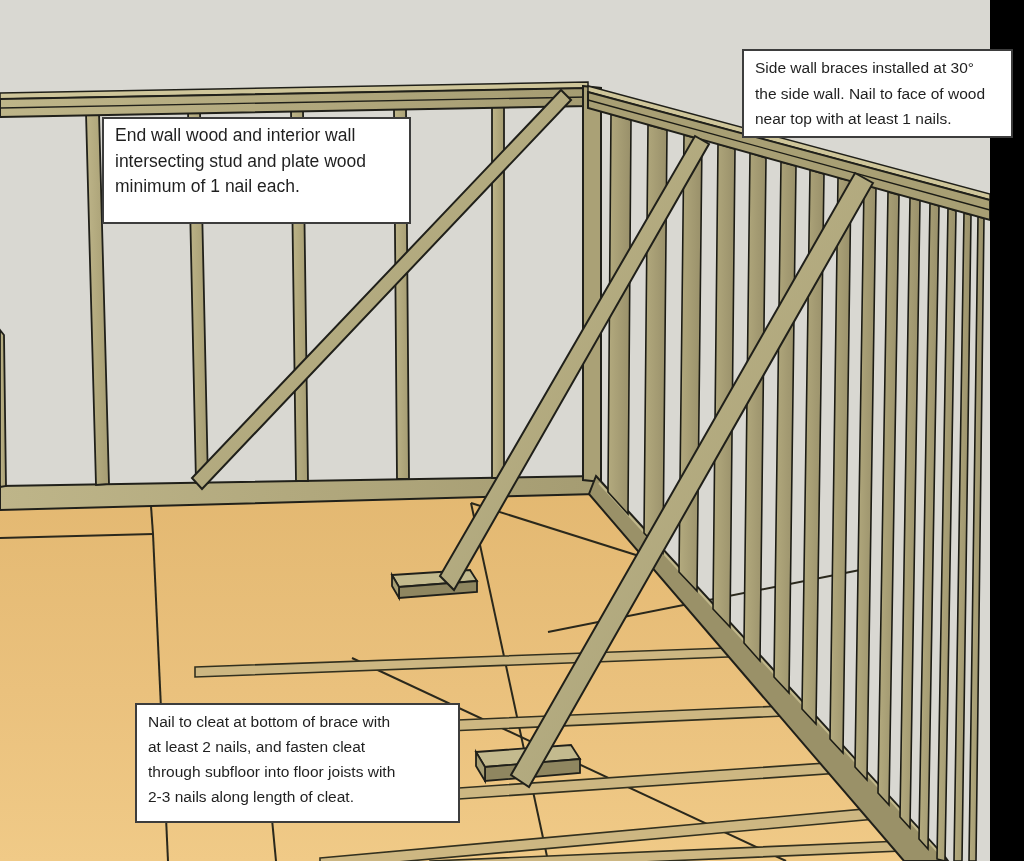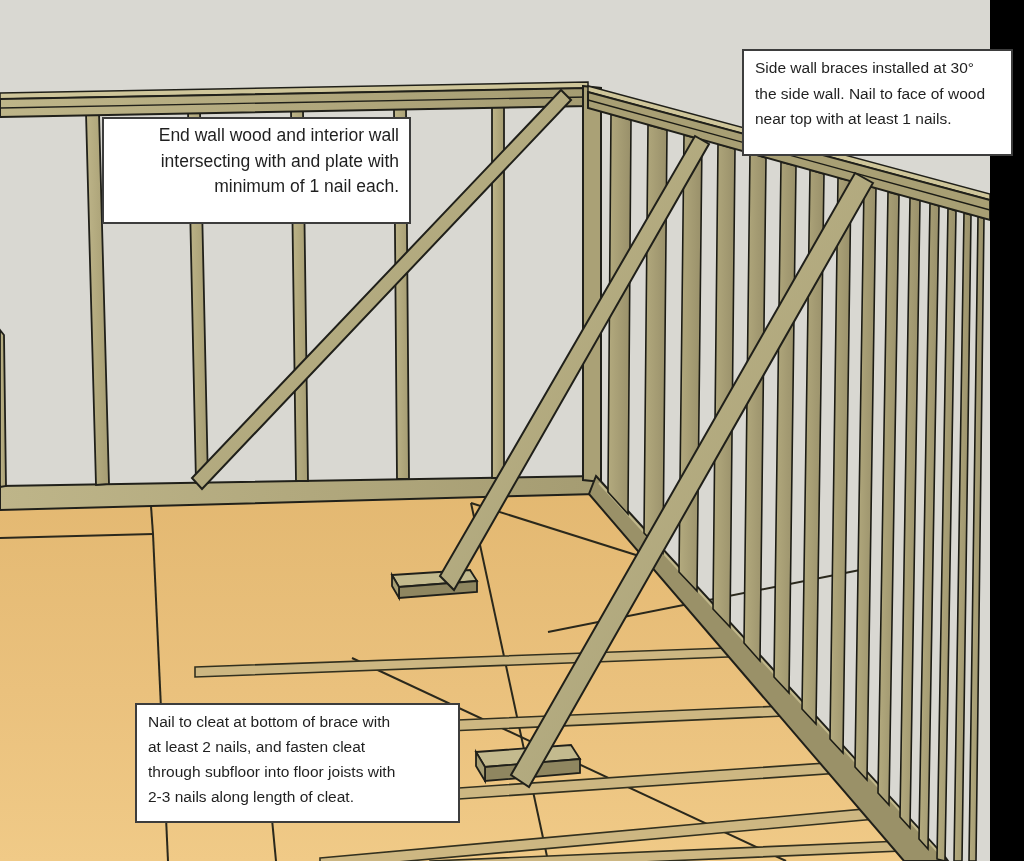--- a/index.html
+++ b/index.html
@@ -6,22 +6,22 @@
   #stage{
     position:relative;width:1024px;height:861px;overflow:hidden;
     background:#000;font-family:"Liberation Sans","DejaVu Sans",sans-serif;
   }
   #scene-svg{position:absolute;left:0;top:0;}
   .callout{
     position:absolute;background:#ffffff;border:2px solid #3d3d3d;
     color:#1f1f1f;box-sizing:border-box;padding:4px 10px 0 11px;
   }
   .callout .ln{white-space:nowrap;}
-  #callout-end-wall{left:102px;top:117px;width:309px;height:107px;font-size:17.5px;line-height:25.5px;text-align:right;}
-  #callout-side-wall{left:742px;top:49px;width:271px;height:107px;font-size:15.5px;line-height:25.5px;}
+  #callout-end-wall{left:102px;top:117px;width:309px;height:107px;font-size:17.5px;line-height:25.5px;}
+  #callout-side-wall{left:742px;top:49px;width:271px;height:89px;font-size:15.5px;line-height:25.5px;}
   #callout-cleat{left:135px;top:703px;width:325px;height:120px;font-size:15.5px;line-height:25px;}
 </style>
 </head>
 <body>
 
 <div id="stage">
 
   <svg id="scene-svg" width="1024" height="861" viewBox="0 0 1024 861">
     <defs>
       <linearGradient id="floorG" x1="0" y1="0" x2="0" y2="1">
@@ -133,21 +133,21 @@
       <polygon points="476,752 485,767 485,781 476,766" fill="#a79e73"></polygon>
     </g>
     <polygon points="709,144 695,136 440,576 454,590" fill="url(#woodBrace)" stroke="#20201a" stroke-width="2"></polygon>
     <polygon points="873,183 855,173 511,775 529,787" fill="url(#woodBrace)" stroke="#20201a" stroke-width="2"></polygon>
 
     <rect x="990" y="0" width="34" height="861" fill="#000000"></rect>
   </svg>
 
   <div class="callout" id="callout-end-wall">
     <div class="ln">End wall wood and interior wall</div>
-    <div class="ln">intersecting with and plate with</div>
+    <div class="ln">intersecting stud and plate wood</div>
     <div class="ln">minimum of 1 nail each.</div>
   </div>
 
   <div class="callout" id="callout-side-wall">
     <div class="ln">Side wall braces installed at 30°</div>
     <div class="ln">the side wall. Nail to face of wood</div>
     <div class="ln">near top with at least 1 nails.</div>
   </div>
 
   <div class="callout" id="callout-cleat">

